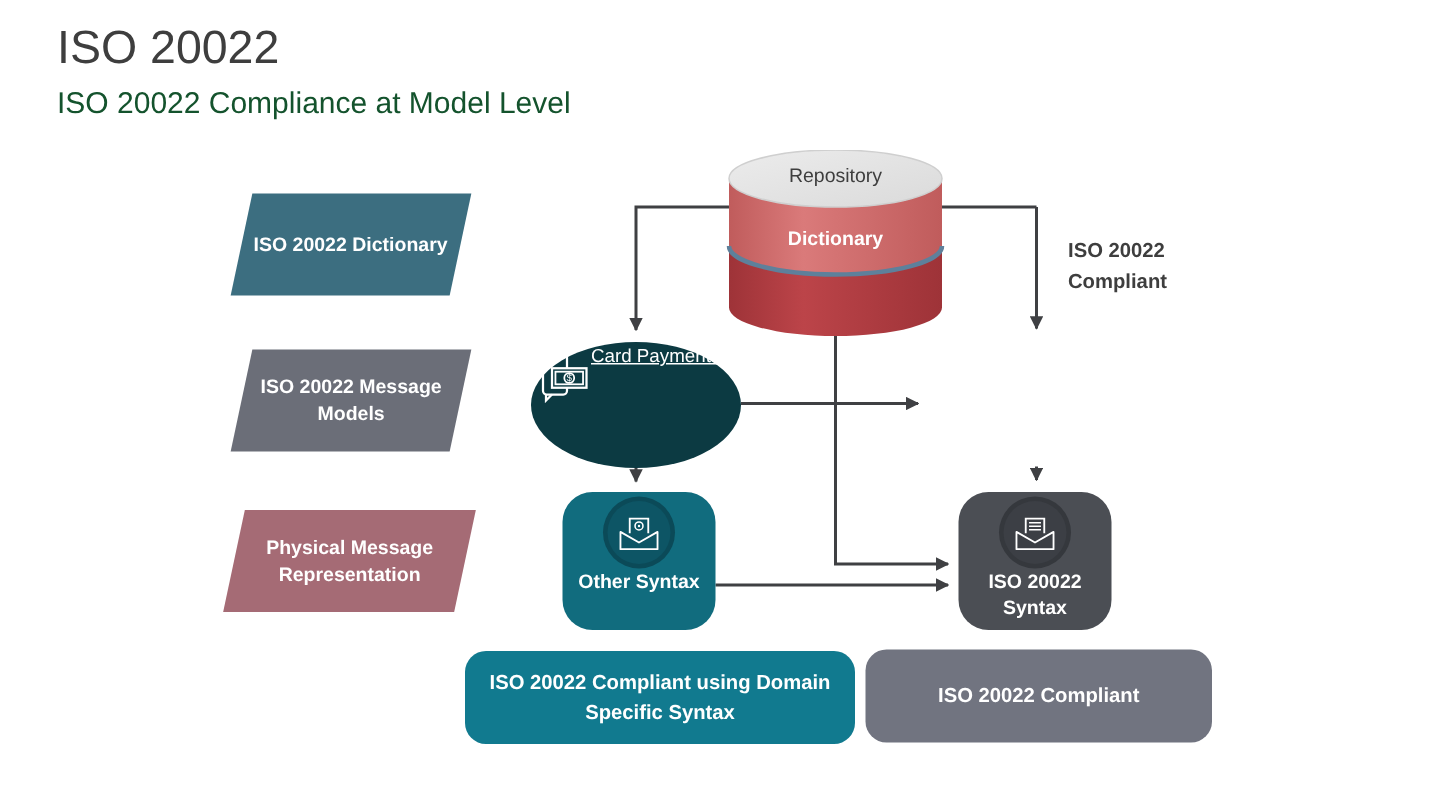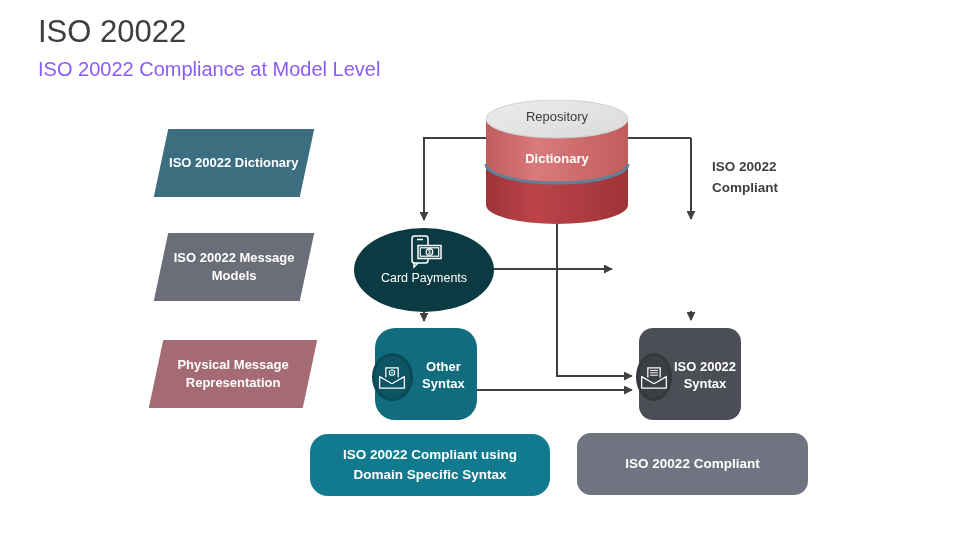--- a/index.html
+++ b/index.html
@@ -1,19 +1,19 @@
 <!DOCTYPE html>
 <html><head>
 <meta charset="utf-8">
 <style>
   html,body{margin:0;padding:0;background:#fff;}
   .slide{position:relative;width:960px;height:540px;background:#ffffff;overflow:hidden;
          font-family:"Liberation Sans", sans-serif;}
   .title{position:absolute;left:38px;top:14px;font-size:31px;font-weight:400;color:#3e3e3e;}
-  .subtitle{position:absolute;left:38px;top:58px;font-size:20px;font-weight:400;color:#8b5cf6;}
+  .subtitle{position:absolute;left:38px;top:58px;font-size:20px;font-weight:400;color:#14532d;}
 
   .connectors{position:absolute;left:0;top:0;z-index:1;}
 
   
   .para{position:absolute;z-index:2;width:146px;height:68px;transform:skewX(-12deg);
         display:flex;align-items:center;justify-content:center;}
   .para span{transform:skewX(12deg);color:#fff;font-weight:700;font-size:13px;
              line-height:1.35;text-align:center;padding:0 8px;}
   .para1{left:161px;top:129px;background:#3c6e80;}
   .para2{left:161px;top:233px;background:#6b6e78;}
@@ -22,42 +22,42 @@
   
   .cyl{position:absolute;left:484px;top:100px;width:146px;height:126px;z-index:2;}
   .cyl svg{position:absolute;left:0;top:0;}
   .cyl-label{position:absolute;left:0;width:146px;text-align:center;font-size:13px;}
   .cyl-top{top:9px;color:#3e3e3e;}
   .cyl-mid{top:51px;color:#fff;font-weight:600;}
   .cyl-bot{top:96px;color:#fff;font-weight:600;}
 
   
   .enode{position:absolute;z-index:2;width:140px;height:84px;border-radius:50%;
-         display:flex;flex-direction:column;align-items:center;color:#fff;}
+         display:flex;flex-direction:row;align-items:flex-start;color:#fff;text-decoration:underline;}
   .enode .nlabel{font-size:12.5px;line-height:1.25;text-align:center;margin-top:2px;}
   .card{left:354px;top:228px;background:#0c3a42;}
   .settle{left:621px;top:228px;background:#323438;}
   .enode svg{margin-top:7px;}
 
   
   .snode{position:absolute;z-index:2;width:102px;height:92px;border-radius:20px;
-         display:flex;flex-direction:row;align-items:center;color:#fff;}
+         display:flex;flex-direction:column;align-items:center;color:#fff;}
   .snode .nlabel{font-size:13px;font-weight:600;line-height:1.3;text-align:center;margin-top:4px;}
   .other{left:375px;top:328px;background:#116c7e;}
-  .isobox{left:639px;top:328px;background:#4b4e54;border-radius:14px;}
+  .isobox{left:639px;top:328px;background:#4b4e54;}
   .badge{width:42px;height:42px;border-radius:50%;margin-top:6px;display:flex;
          align-items:center;justify-content:center;}
   .other .badge{background:#0d5565;box-shadow:0 0 0 3px #0b4a58;}
   .isobox .badge{background:#3c3f45;box-shadow:0 0 0 3px #35383d;}
 
   
   .pill{position:absolute;z-index:2;border-radius:14px;display:flex;align-items:center;
         justify-content:center;color:#fff;font-weight:700;font-size:13.5px;
         line-height:1.5;text-align:center;}
-  .pill-teal{left:310px;top:434px;width:240px;height:62px;background:#117a8f;padding:0 14px;box-sizing:border-box;border-radius:18px;}
+  .pill-teal{left:310px;top:434px;width:260px;height:62px;background:#117a8f;padding:0 14px;box-sizing:border-box;}
   .pill-gray{left:577px;top:433px;width:231px;height:62px;background:#717480;}
 
   .note{position:absolute;z-index:2;left:712px;top:157px;width:90px;font-size:13.5px;
         font-weight:700;color:#3e3e3e;line-height:1.55;}
 </style>
 </head>
 <body>
 
 <div class="slide">
 

